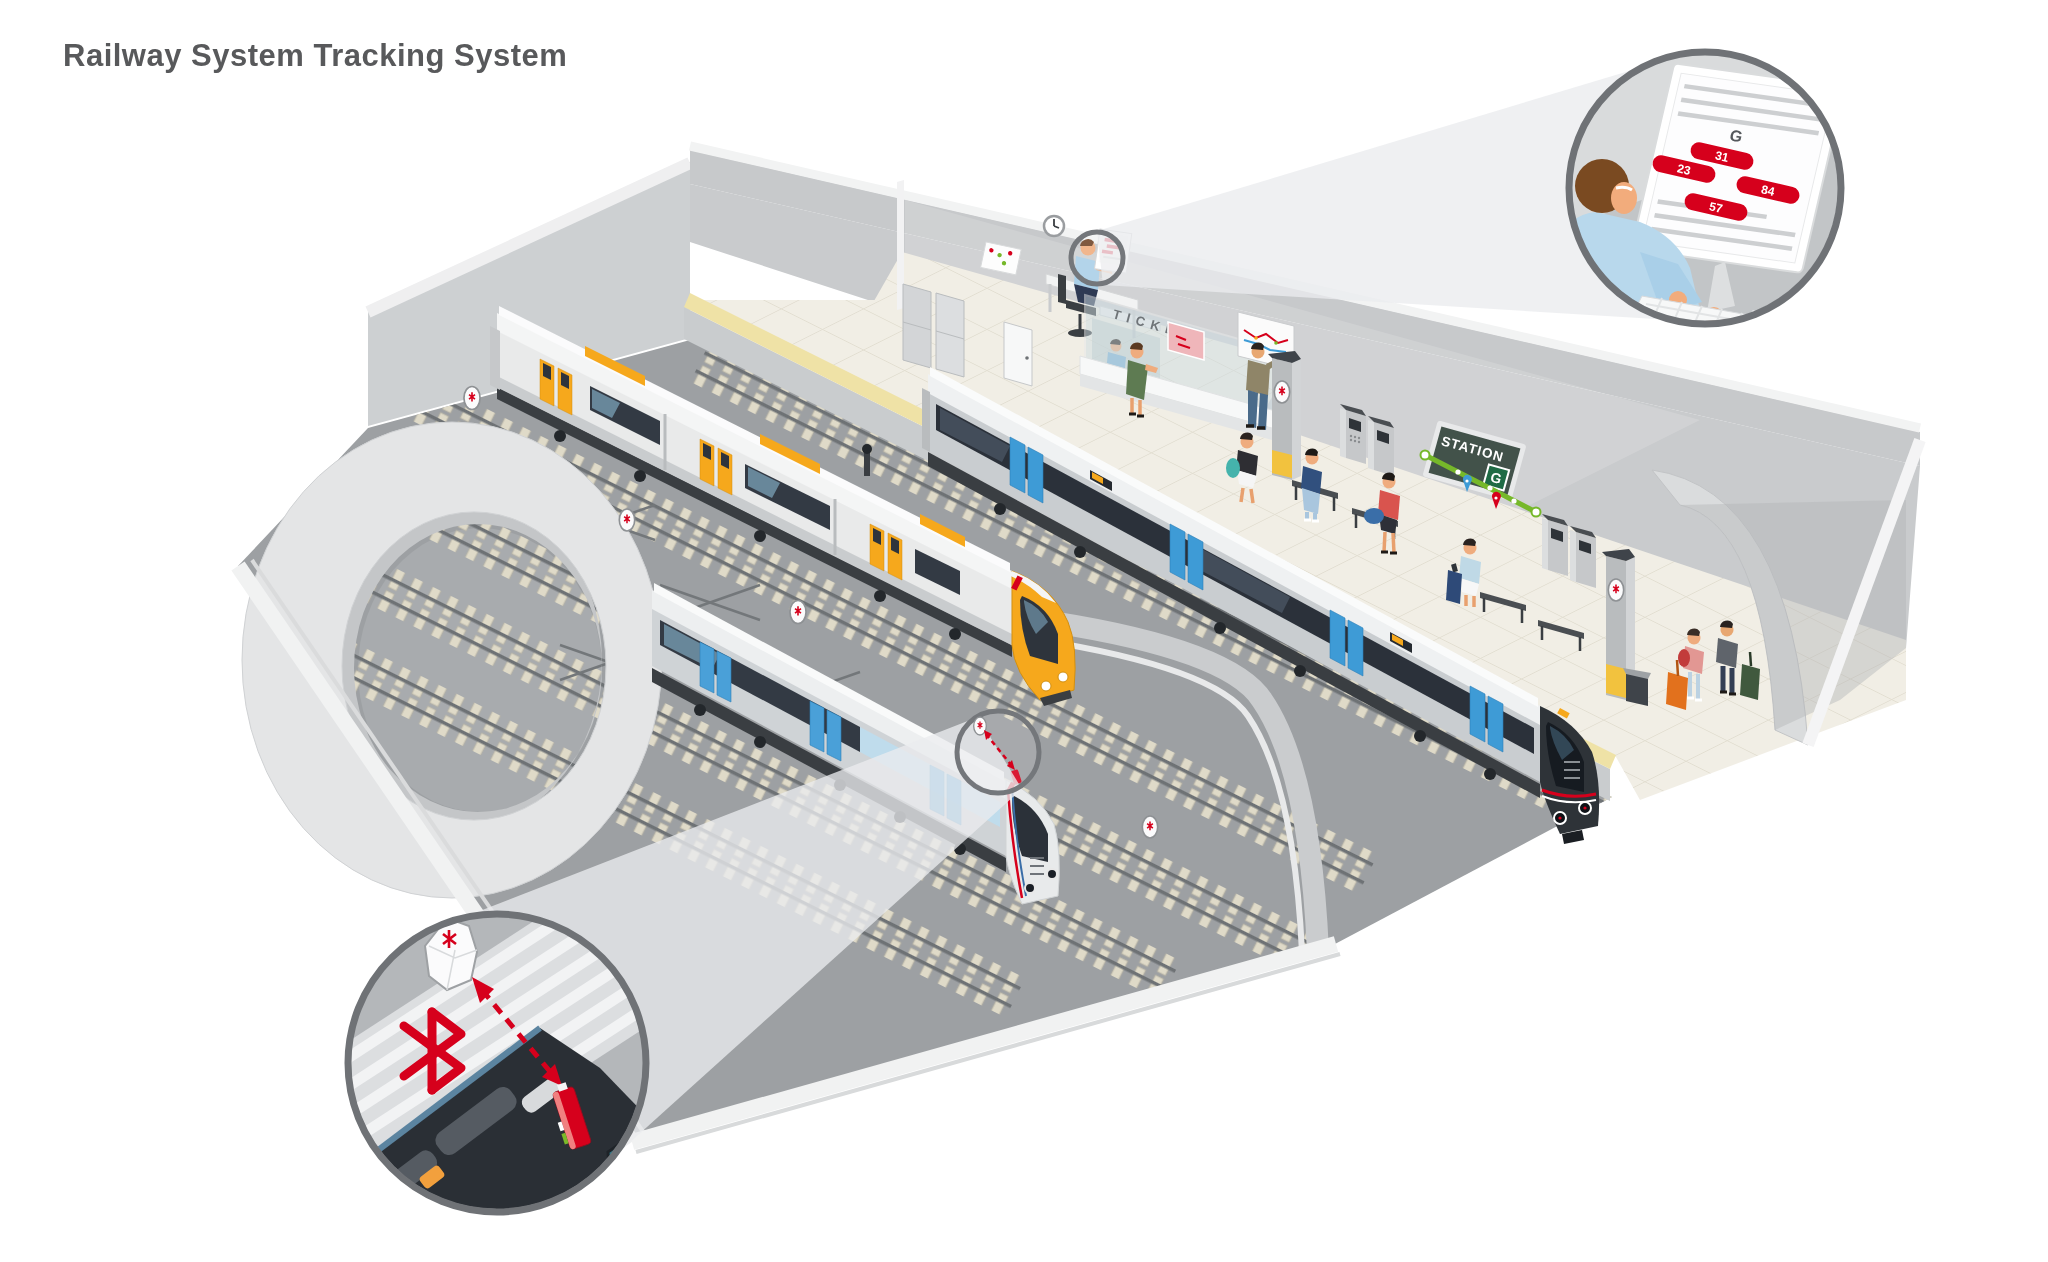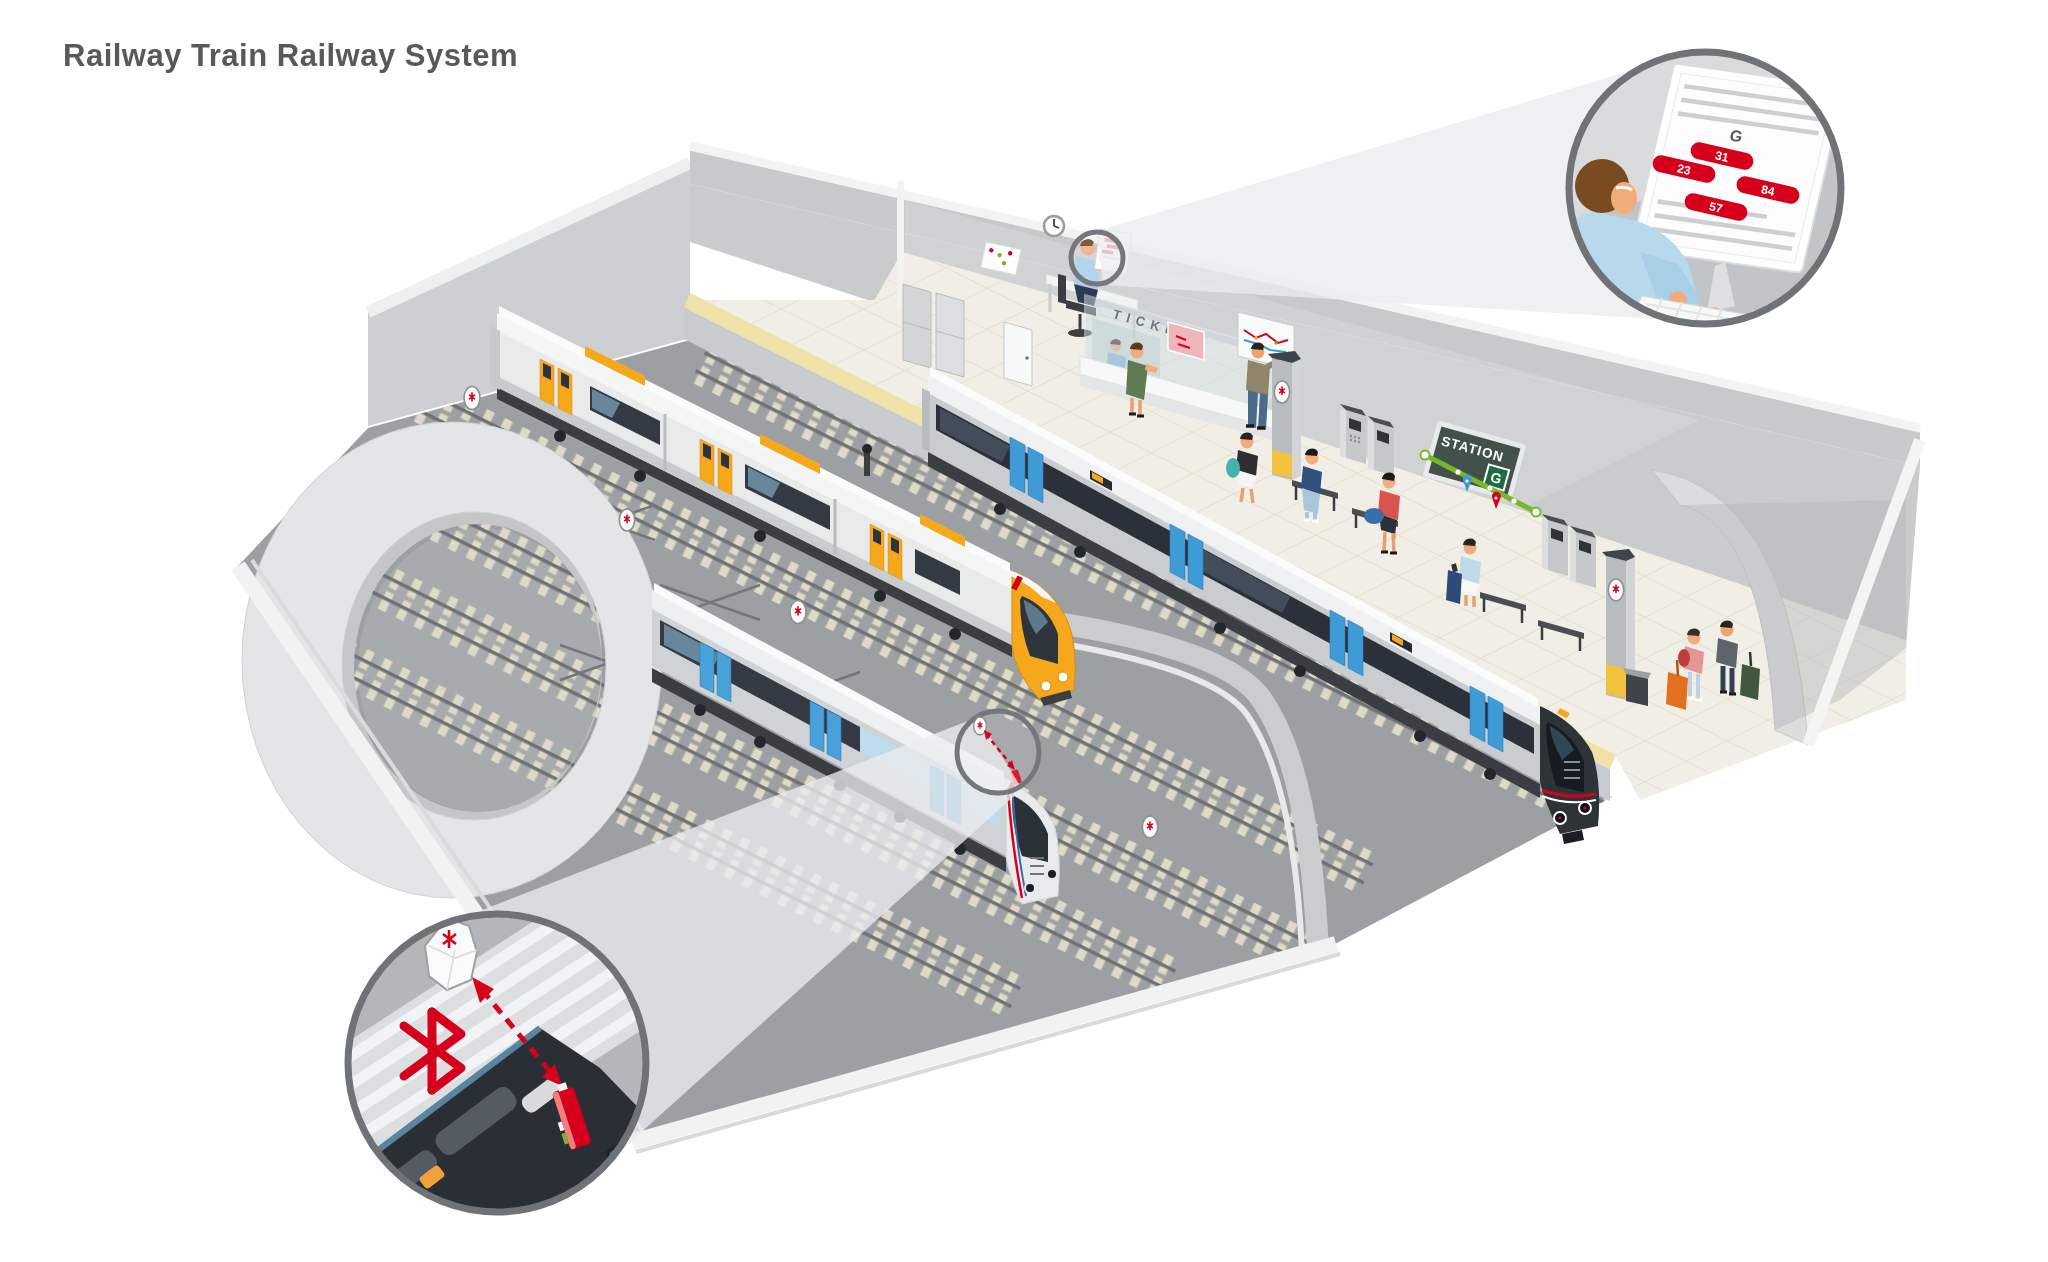--- a/index.html
+++ b/index.html
@@ -14,21 +14,21 @@
   .mon-line{fill:#cdcfd1;}
   .ring{fill:none;stroke:#6f7276;stroke-width:7;}
   .cone{fill:#ebecee;opacity:.78;}
   .sleeper{fill:#dfdac8;stroke:#b8b3a2;stroke-width:.8;}
   .rail{fill:#6e7275;}
 </style>
 </head>
 <body>
 
 <div class="stage">
-  <div class="page-title">Railway Train Railway System</div>
+  <div class="page-title">Railway System Tracking System</div>
 
   <svg width="2048" height="1262" viewBox="0 0 2048 1262">
     <defs>
       <pattern id="trackpat" width="20" height="44" patternUnits="userSpaceOnUse">
         <rect class="sleeper" x="4" y="2" width="9" height="40"></rect>
         <rect class="rail" x="0" y="8" width="20" height="3.5"></rect>
         <rect class="rail" x="0" y="32" width="20" height="3.5"></rect>
       </pattern>
       <pattern id="tiles" width="46" height="46" patternUnits="userSpaceOnUse" patternTransform="matrix(0.894,0.447,-0.894,0.447,0,0)">
         <rect width="46" height="46" fill="#f1eee5"></rect>

